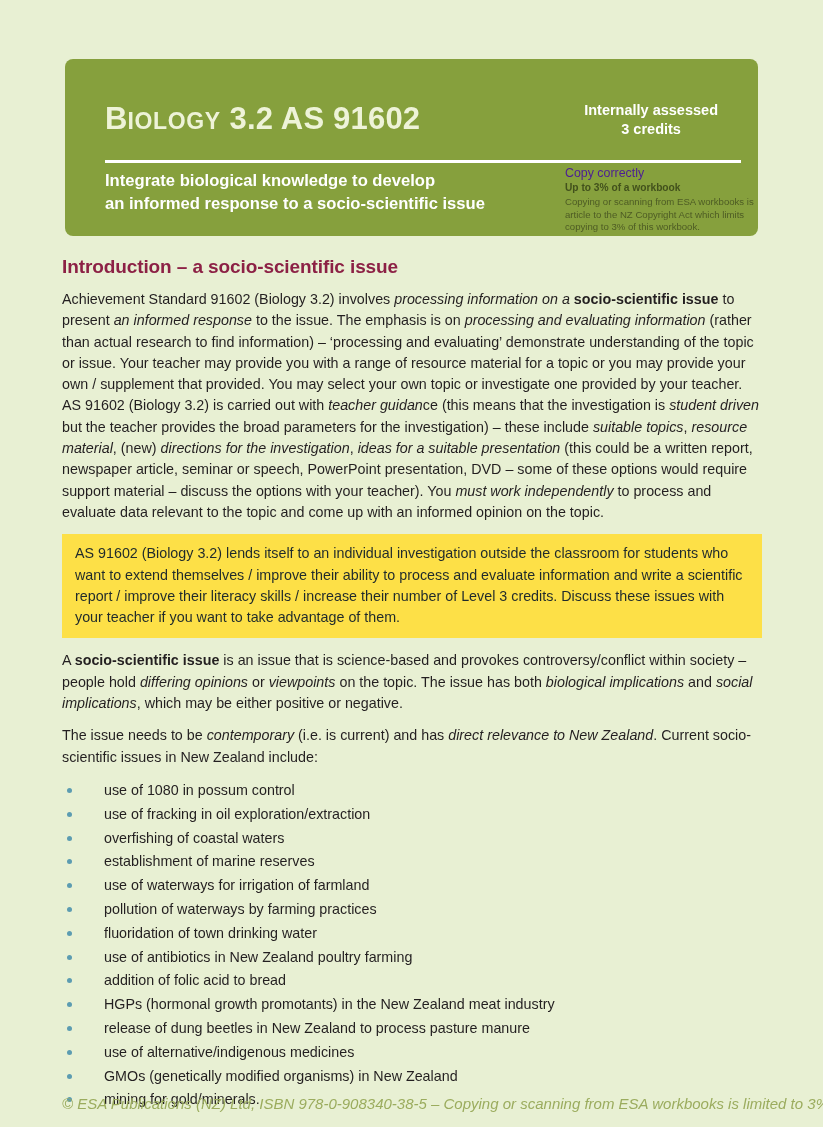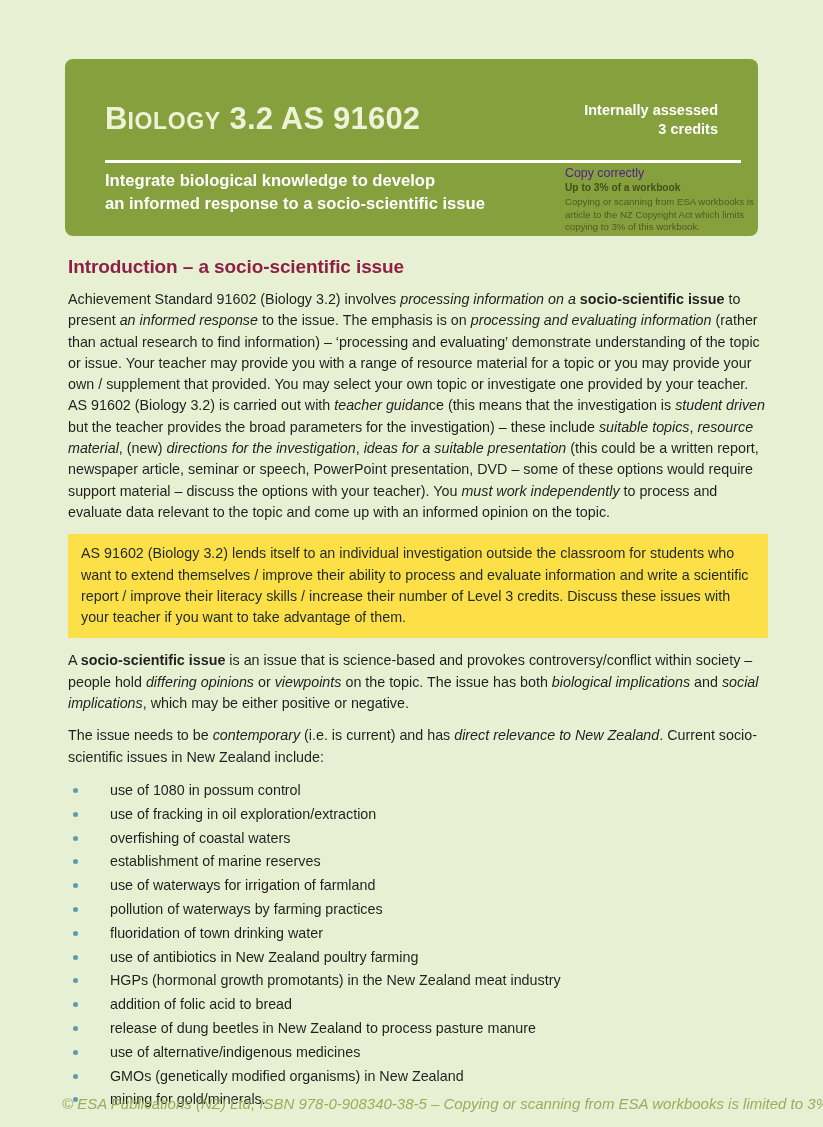--- a/index.html
+++ b/index.html
@@ -56,21 +56,21 @@
     font-size: 31px;
   }
   .course-title .sc-rest {
     font-size: 23px;
     letter-spacing: 0.6px;
   }
   .assessment-info {
     position: absolute;
     right: 18px;
     top: 2px;
-    text-align: right;
+    text-align: center;
     color: #ffffff;
     font-weight: bold;
     font-size: 14.5px;
     line-height: 19px;
   }
   .banner-rule {
     position: absolute;
     left: 40px;
     top: 101px;
     width: 636px;
@@ -119,21 +119,20 @@
     color: #4e5c24;
     margin-top: 1px;
   }
 
   
   .content {
     position: absolute;
     left: 62px;
     top: 255px;
     width: 700px;
-    margin-left: 6px;
   }
   h1.section-heading {
     margin: 0 0 10px 0;
     color: #8c2145;
     font-size: 19px;
     font-weight: bold;
     letter-spacing: -0.1px;
     line-height: 24px;
   }
   p.body-par {
@@ -246,22 +245,22 @@
 
     <ul class="issue-list">
       <li><span class="bullet-dot"></span><span>use of 1080 in possum control</span></li>
       <li><span class="bullet-dot"></span><span>use of fracking in oil exploration/extraction</span></li>
       <li><span class="bullet-dot"></span><span>overfishing of coastal waters</span></li>
       <li><span class="bullet-dot"></span><span>establishment of marine reserves</span></li>
       <li><span class="bullet-dot"></span><span>use of waterways for irrigation of farmland</span></li>
       <li><span class="bullet-dot"></span><span>pollution of waterways by farming practices</span></li>
       <li><span class="bullet-dot"></span><span>fluoridation of town drinking water</span></li>
       <li><span class="bullet-dot"></span><span>use of antibiotics in New Zealand poultry farming</span></li>
+      <li><span class="bullet-dot"></span><span>addition of folic acid to bread</span></li>
       <li><span class="bullet-dot"></span><span>HGPs (hormonal growth promotants) in the New Zealand meat industry</span></li>
-      <li><span class="bullet-dot"></span><span>addition of folic acid to bread</span></li>
       <li><span class="bullet-dot"></span><span>release of dung beetles in New Zealand to process pasture manure</span></li>
       <li><span class="bullet-dot"></span><span>use of alternative/indigenous medicines</span></li>
       <li><span class="bullet-dot"></span><span>GMOs (genetically modified organisms) in New Zealand</span></li>
       <li><span class="bullet-dot"></span><span>mining for gold/minerals.</span></li>
     </ul>
   </div>
 
   <div class="footer">© ESA Publications (NZ) Ltd, ISBN 978-0-908340-38-5 –  Copying or scanning from ESA workbooks is limited to 3% under the NZ Copyright Act.</div>
 
 </div>

